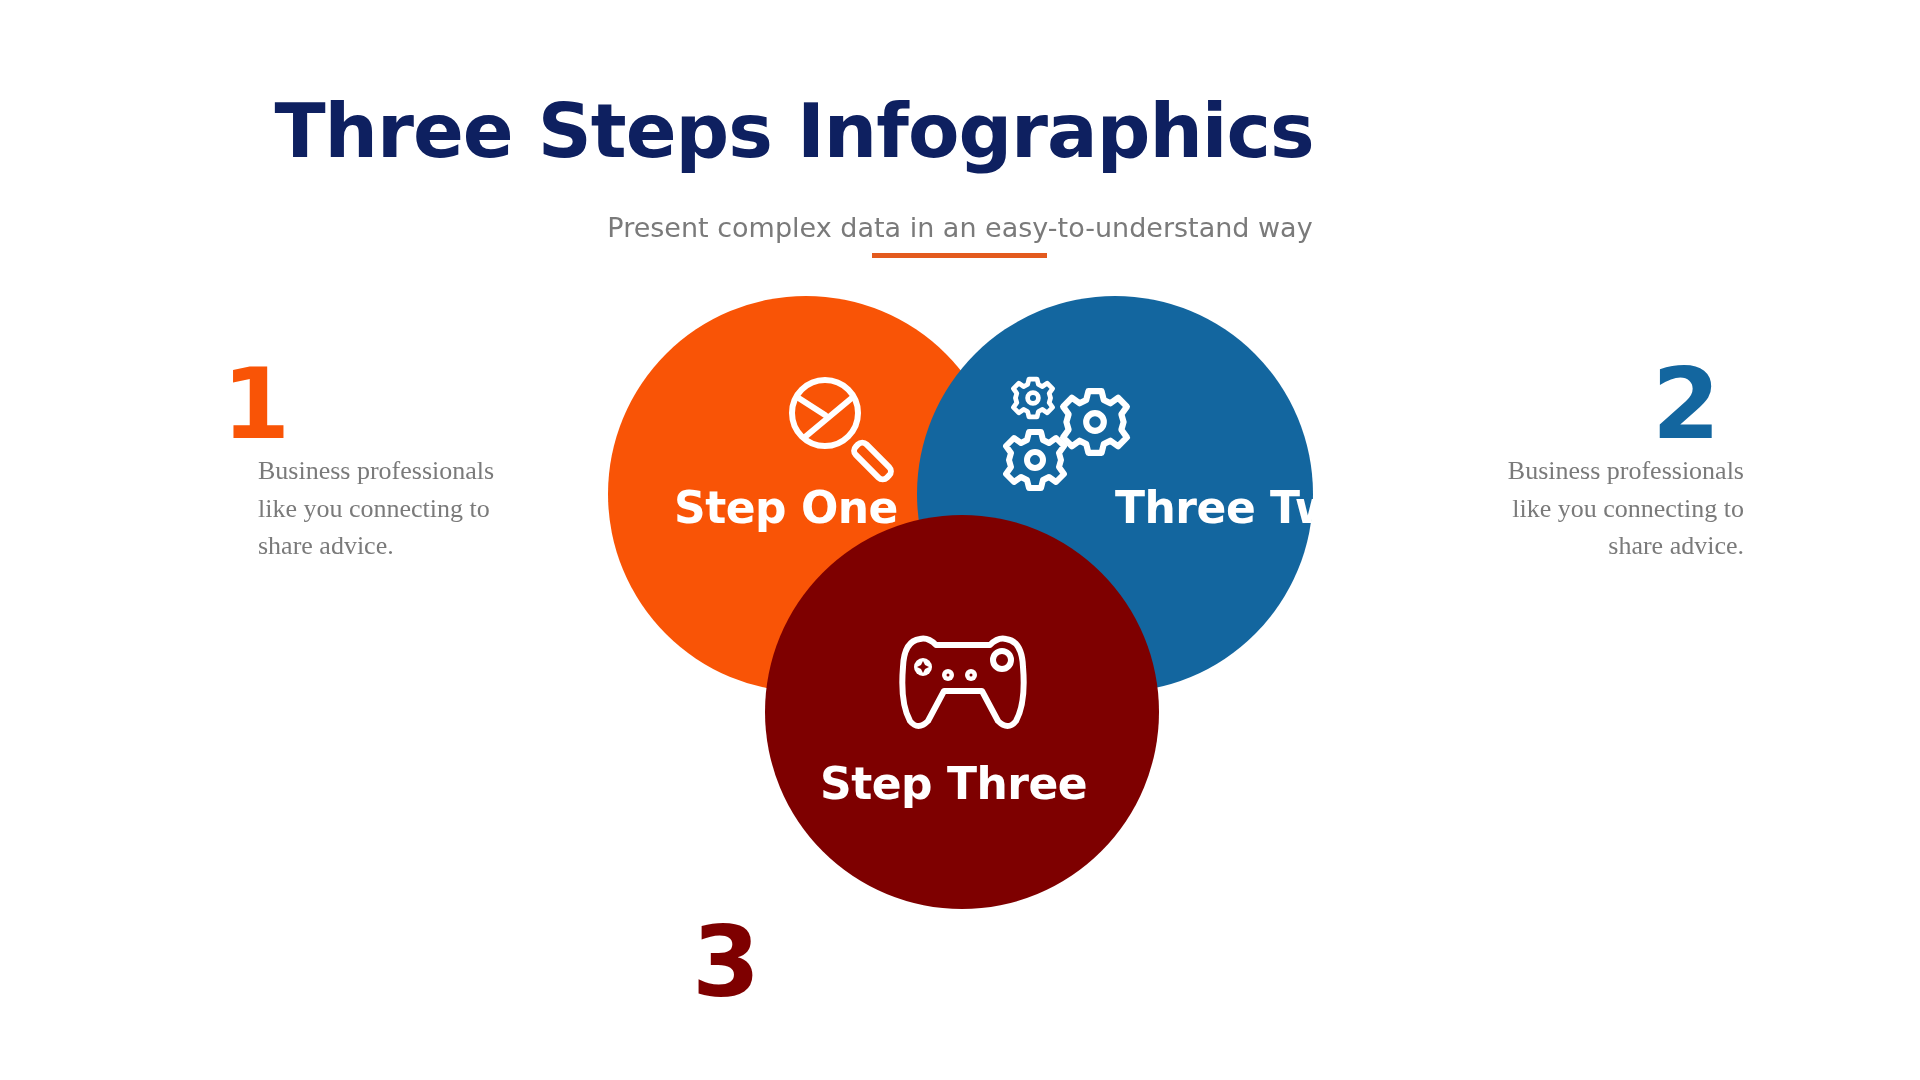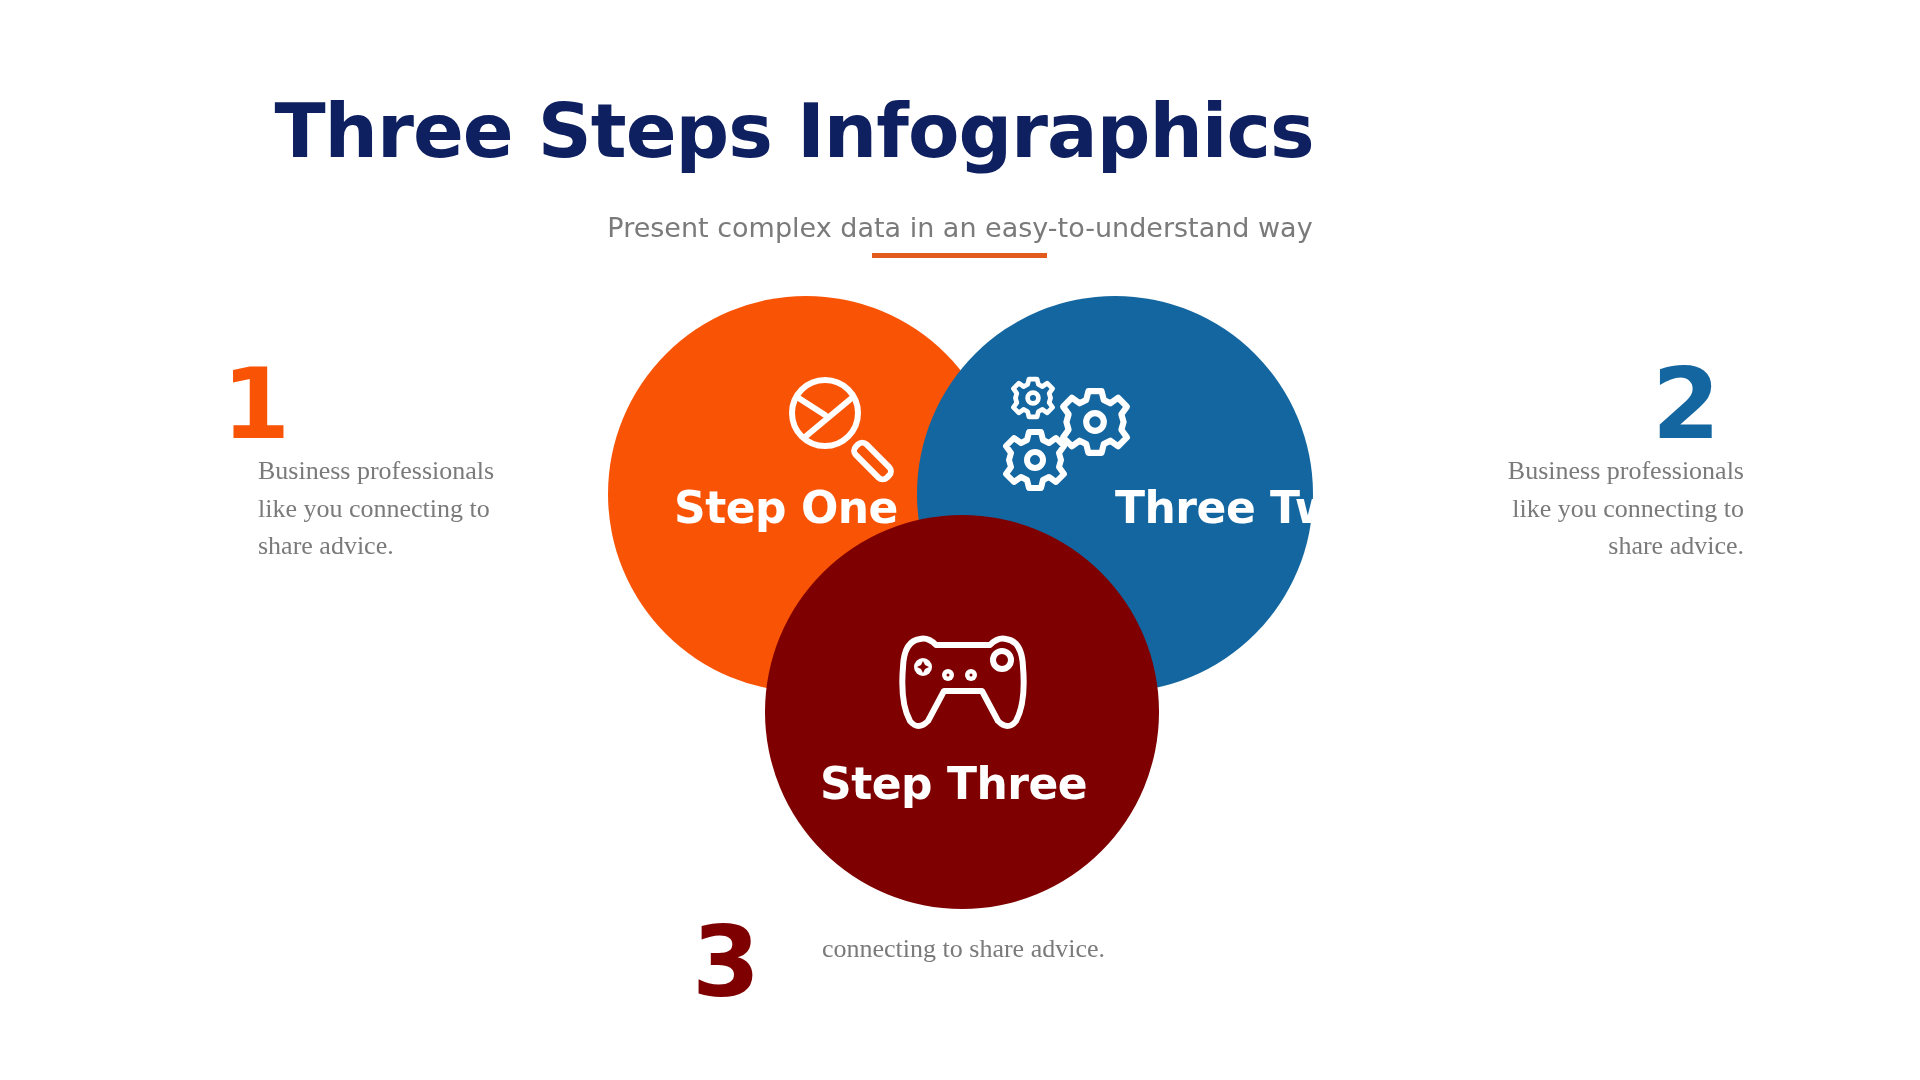--- a/index.html
+++ b/index.html
@@ -103,14 +103,13 @@
 
 <div class="num" style="left:1652px; top:355px; color:#13669F;">2</div>
 <div class="desc" style="left:1300px; width:404px; top:452px; text-align:right;">
   <div>Business professionals</div>
   <div>like you connecting to</div>
   <div>share advice.</div>
 </div>
 
 <div class="num" style="left:692px; top:913px; color:#7E0000;">3</div>
 <div class="desc" style="left:782px; top:930px;">
-  <div>connecting to share advice.</div>
 </div>
 
 </body></html>

